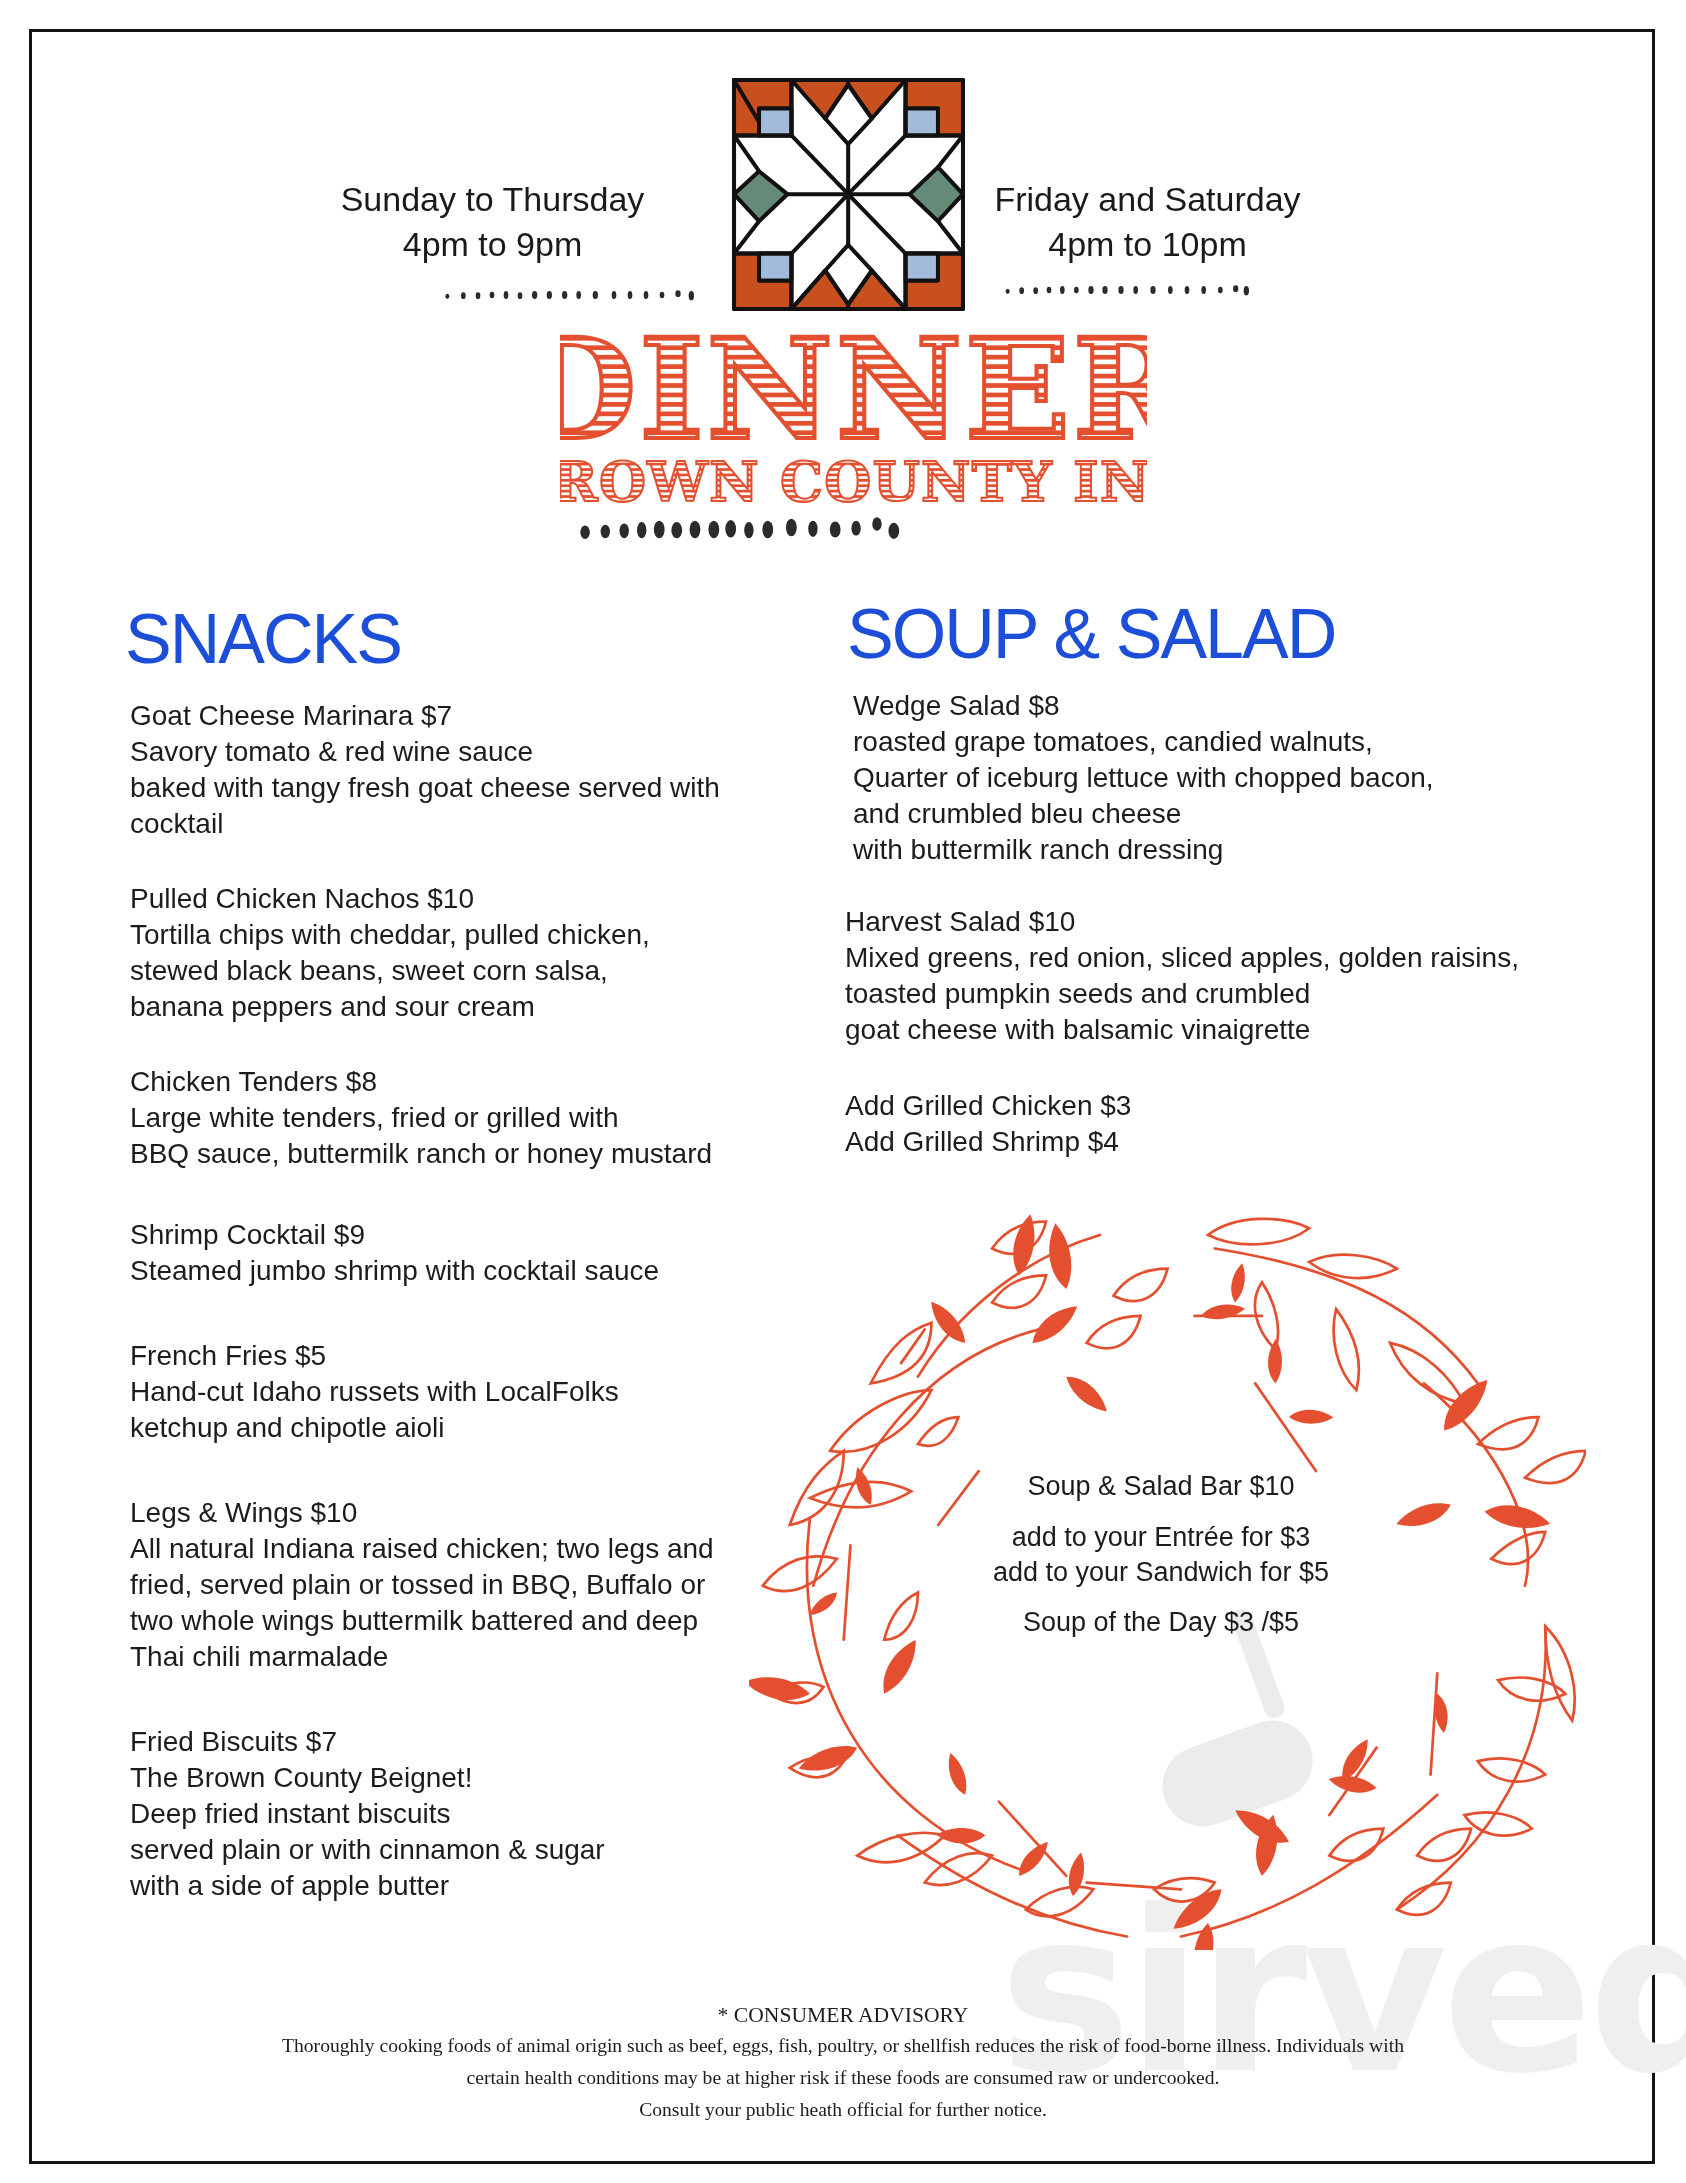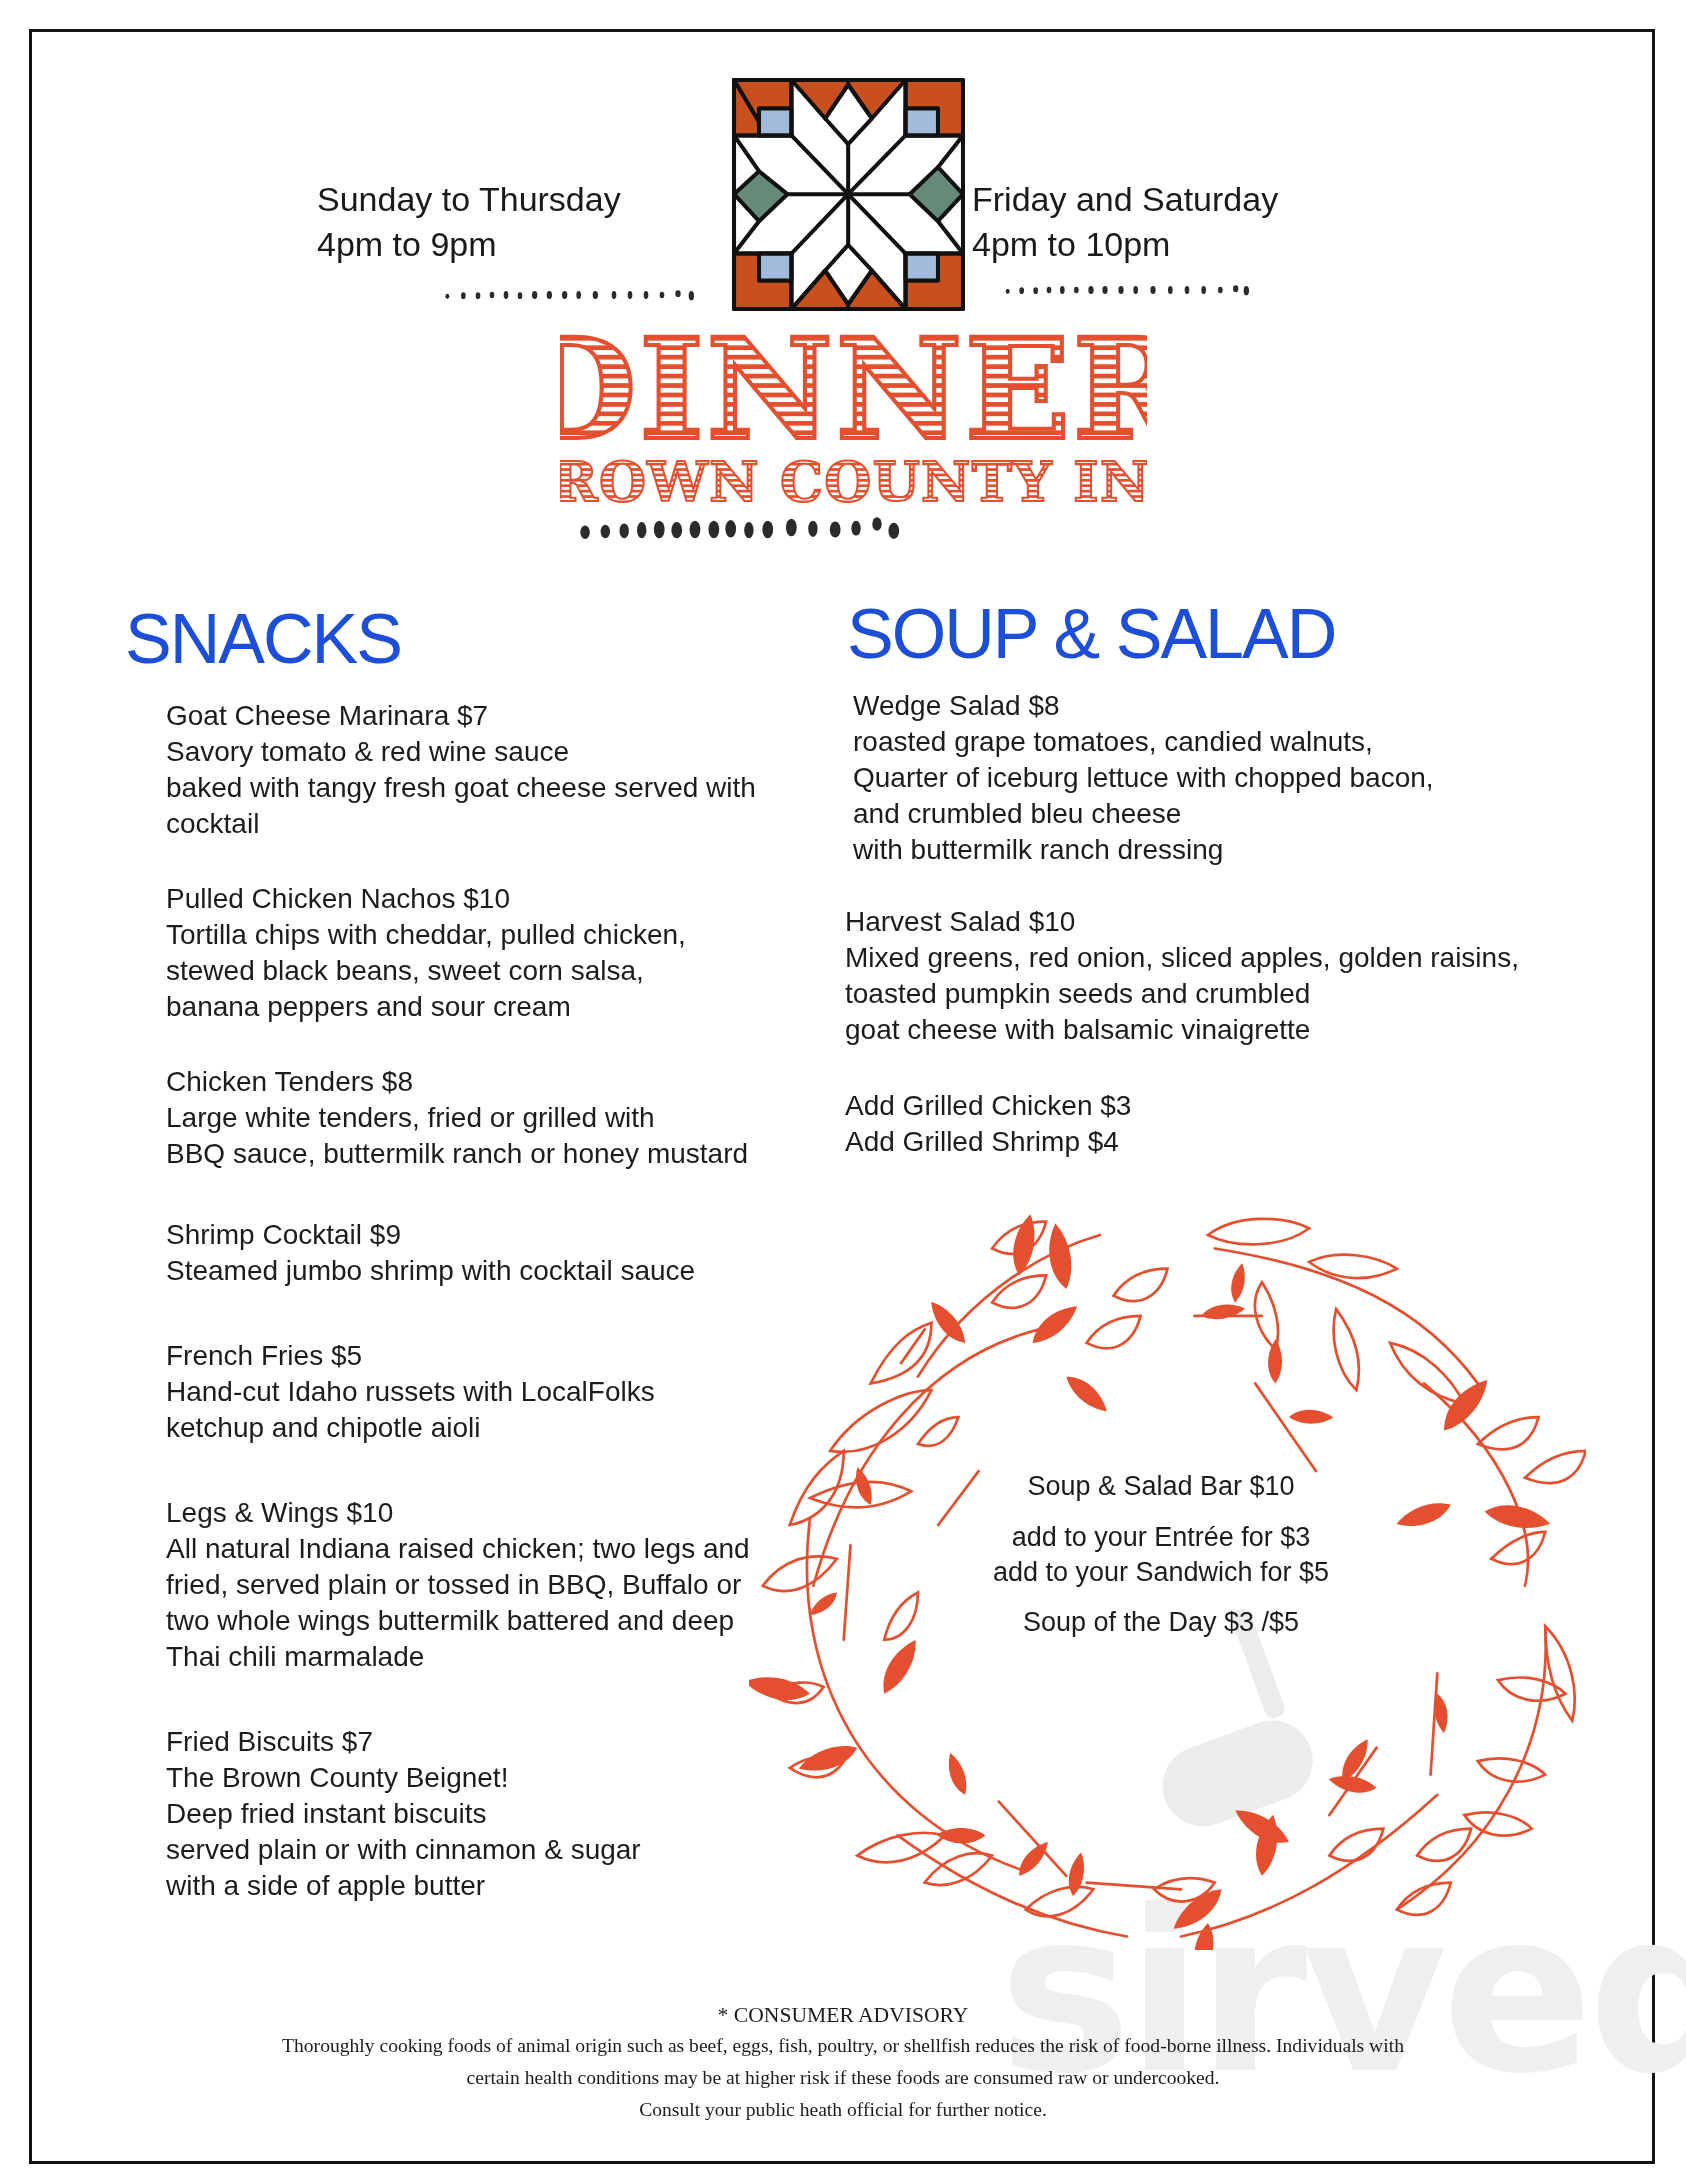--- a/index.html
+++ b/index.html
@@ -1,20 +1,20 @@
 <!DOCTYPE html>
 <html style="font-size:10.8px"><head>
 <meta charset="utf-8">
 <style>
   html, body { margin: 0; padding: 0; background: #ffffff; }
   body { width: 1687px; height: 2183px; position: relative; overflow: hidden; font-family: "Liberation Sans", sans-serif; color: #1e1e1e; }
   .frame { position: absolute; left: 29px; top: 29px; width: 1626px; height: 2135px; border: 3.4px solid #141414; box-sizing: border-box; }
   .watermark { position: absolute; left: 999px; top: 1882px; font-family: "DejaVu Sans", sans-serif; font-weight: bold; font-size: 223px; color: #efefef; letter-spacing: -5.4px; line-height: 1; z-index: 0; }
   .fork { position: absolute; left: 1147px; top: 1586px; width: 175px; height: 256px; z-index: 0; }
-  .hours { position: absolute; text-align: left; font-size: 34px; line-height: 45px; color: #1a1a1a; z-index: 2; }
+  .hours { position: absolute; text-align: center; font-size: 34px; line-height: 45px; color: #1a1a1a; z-index: 2; }
   .hours-left { left: 317px; top: 177px; width: 351px; }
   .hours-right { left: 972px; top: 177px; width: 351px; }
   .dots { position: absolute; z-index: 2; }
   .quilt { position: absolute; left: 732px; top: 78px; width: 233px; height: 233px; z-index: 2; }
   .title-dinner { position: absolute; left: 560px; top: 317px; width: 587px; text-align: center; z-index: 2; }
   .title-dinner svg { display: block; }
   .section-title { position: absolute; font-size: 70px; color: #1d4ed8; letter-spacing: -2px; line-height: 1; z-index: 2; }
   .col { position: absolute; font-size: 28px; line-height: 36px; color: #1c1c1c; z-index: 2; }
   .item { margin: 0 0 43px 0; }
   .item .line { display: block; white-space: nowrap; }
@@ -171,21 +171,21 @@
       <ellipse cx="318" cy="17" rx="8" ry="13"></ellipse>
       <ellipse cx="350" cy="19" rx="7" ry="12"></ellipse>
       <ellipse cx="383" cy="20" rx="8" ry="12"></ellipse>
       <ellipse cx="414" cy="18" rx="7" ry="11"></ellipse>
       <ellipse cx="445" cy="12" rx="7" ry="10"></ellipse>
       <ellipse cx="470" cy="22" rx="8" ry="12"></ellipse>
   </g>
 </svg>
 
 <div class="section-title" style="left:125px;top:604px;">SNACKS</div>
-<div class="col" id="snacks-col" style="left:130px;top:698px;width:641px;margin-left:36px;">
+<div class="col" id="snacks-col" style="left:130px;top:698px;width:641px;">
   <div class="item" style="margin-bottom:39px">
     <span class="line">Goat Cheese Marinara $7</span>
     <span class="line">Savory tomato &amp; red wine sauce</span>
     <span class="line">baked with tangy fresh goat cheese served with</span>
     <span class="line">cocktail</span>
   </div>
   <div class="item" style="margin-bottom:39px">
     <span class="line">Pulled Chicken Nachos $10</span>
     <span class="line">Tortilla chips with cheddar, pulled chicken,</span>
     <span class="line">stewed black beans, sweet corn salsa,</span>

